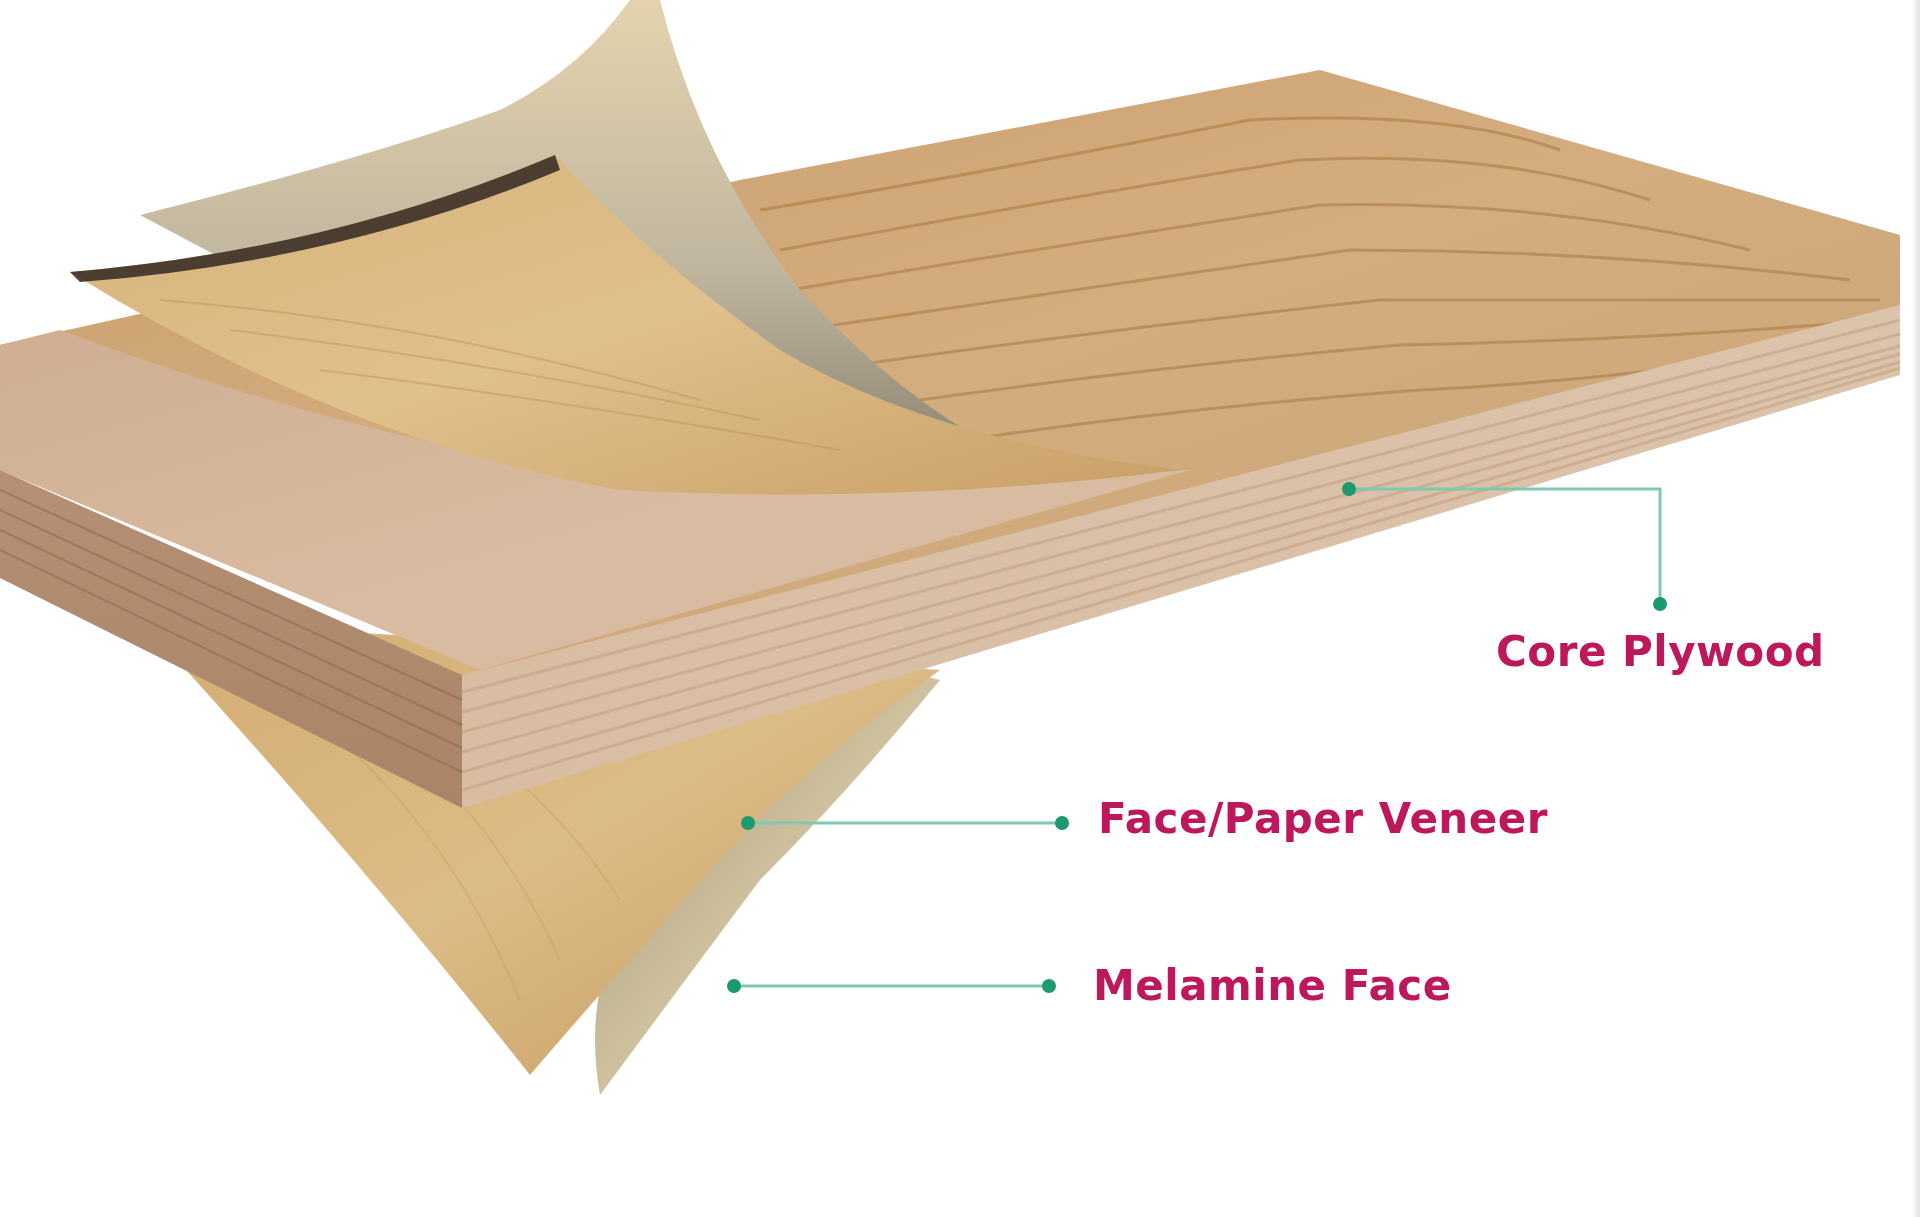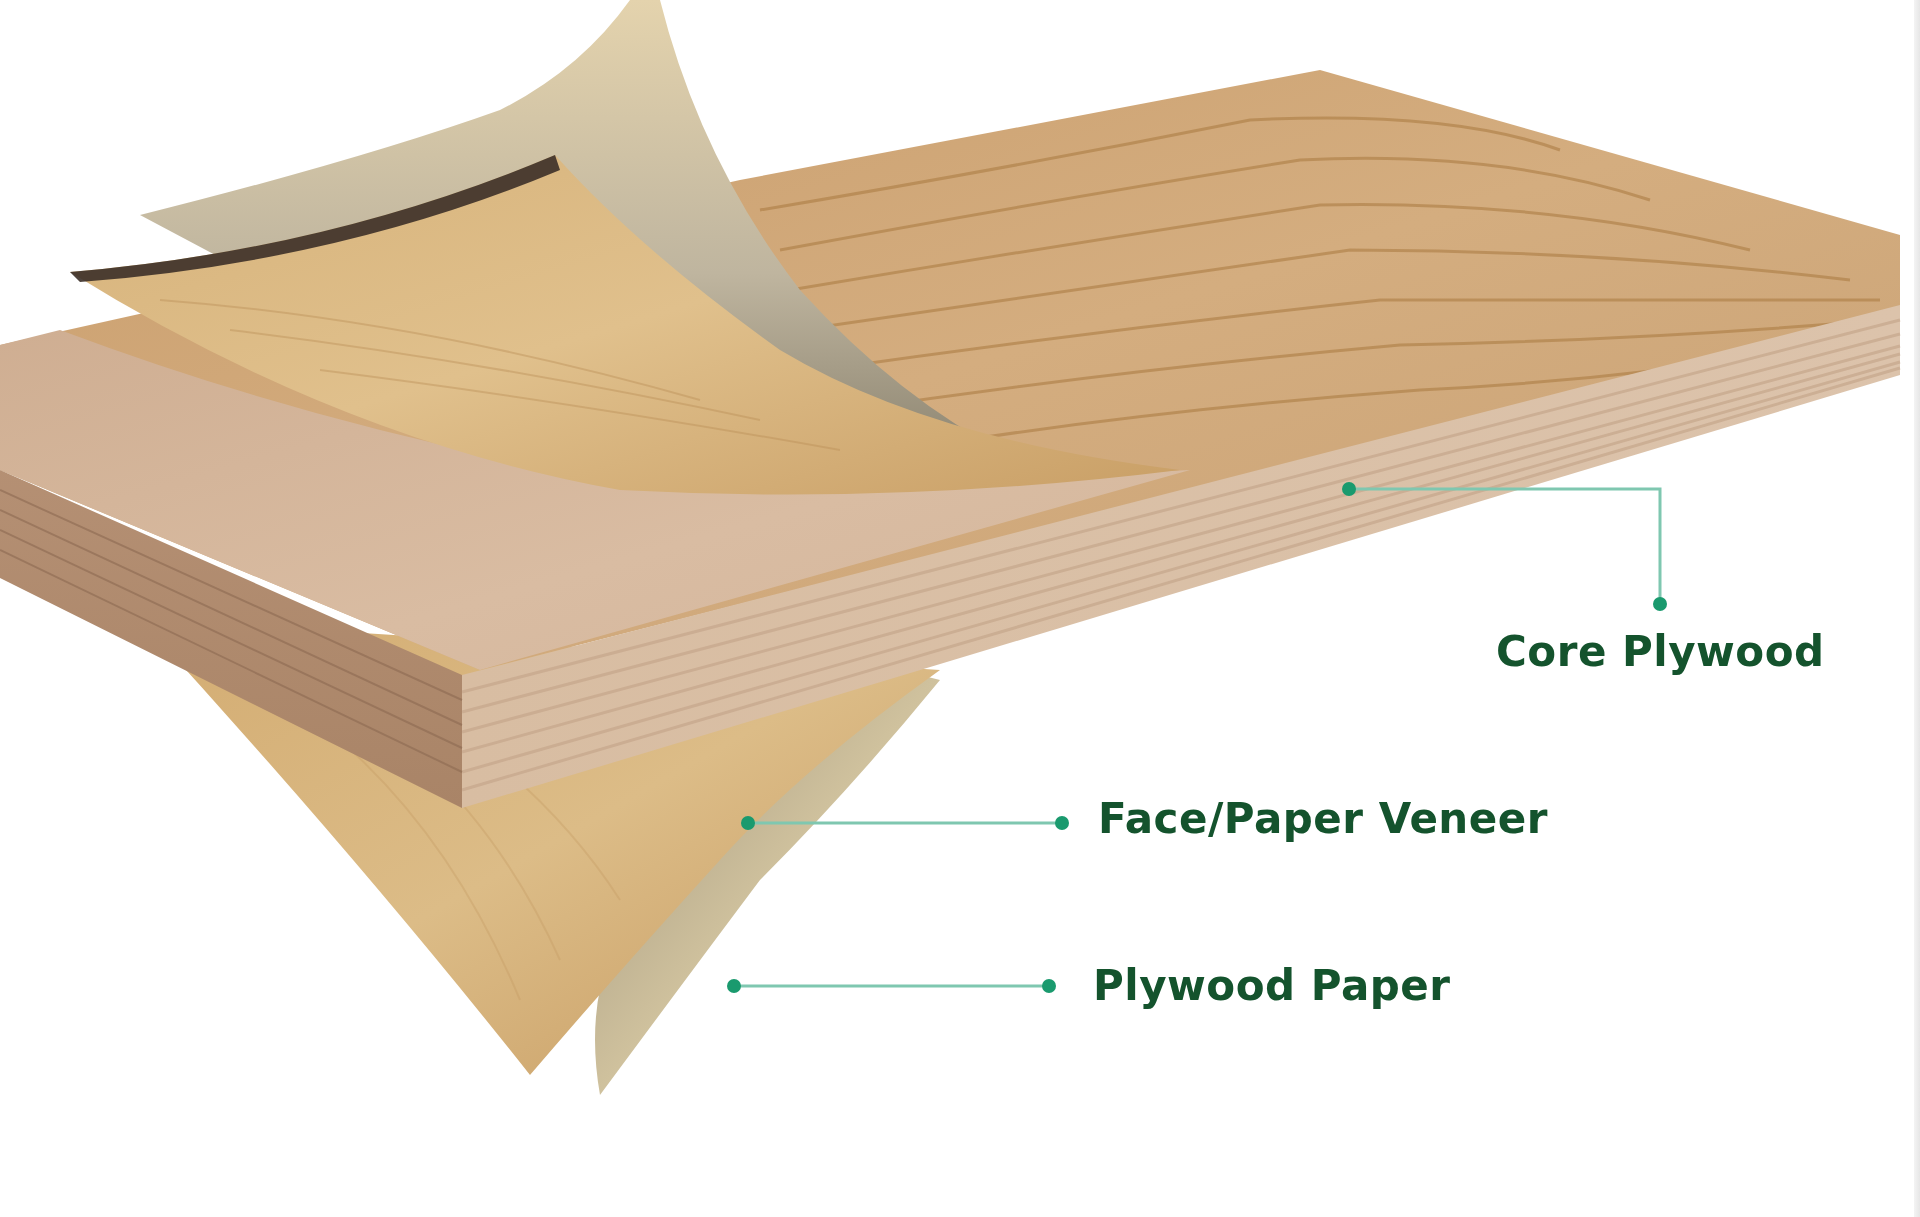--- a/index.html
+++ b/index.html
@@ -2,21 +2,21 @@
 <html><head>
   <meta charset="utf-8">
   <style>
     html, body { margin: 0; padding: 0; background: #ffffff; }
     body { width: 1920px; height: 1217px; overflow: hidden; position: relative; font-family: "DejaVu Sans", sans-serif; }
     #stage { position: absolute; left: 0; top: 0; width: 1920px; height: 1217px; }
     .label {
       position: absolute;
       font-family: "DejaVu Sans", sans-serif;
       font-weight: bold;
-      color: #14532d;
+      color: #be185d;
       font-size: 42px;
       letter-spacing: 0.5px;
       white-space: nowrap;
       line-height: 1;
     }
     #label-core { left: 1496px; top: 631px; }
     #label-veneer { left: 1098px; top: 798px; }
     #label-melamine { left: 1093px; top: 965px; }
     .right-edge { position: absolute; right: 0; top: 0; width: 6px; height: 1217px; background: linear-gradient(to right, #f4f4f4, #e6e6e6); }
   </style>
@@ -130,15 +130,15 @@
 
     <g>
       <line x1="734" y1="986" x2="1049" y2="986" stroke="#7fc7b0" stroke-width="3"></line>
       <circle cx="734" cy="986" r="7" fill="#1a9a6e"></circle>
       <circle cx="1049" cy="986" r="7" fill="#1a9a6e"></circle>
     </g>
   </svg>
 
   <div class="label" id="label-core">Core Plywood</div>
   <div class="label" id="label-veneer">Face/Paper Veneer</div>
-  <div class="label" id="label-melamine">Plywood Paper</div>
+  <div class="label" id="label-melamine">Melamine Face</div>
   <div class="right-edge"></div>
 </div>
 
 </body></html>

